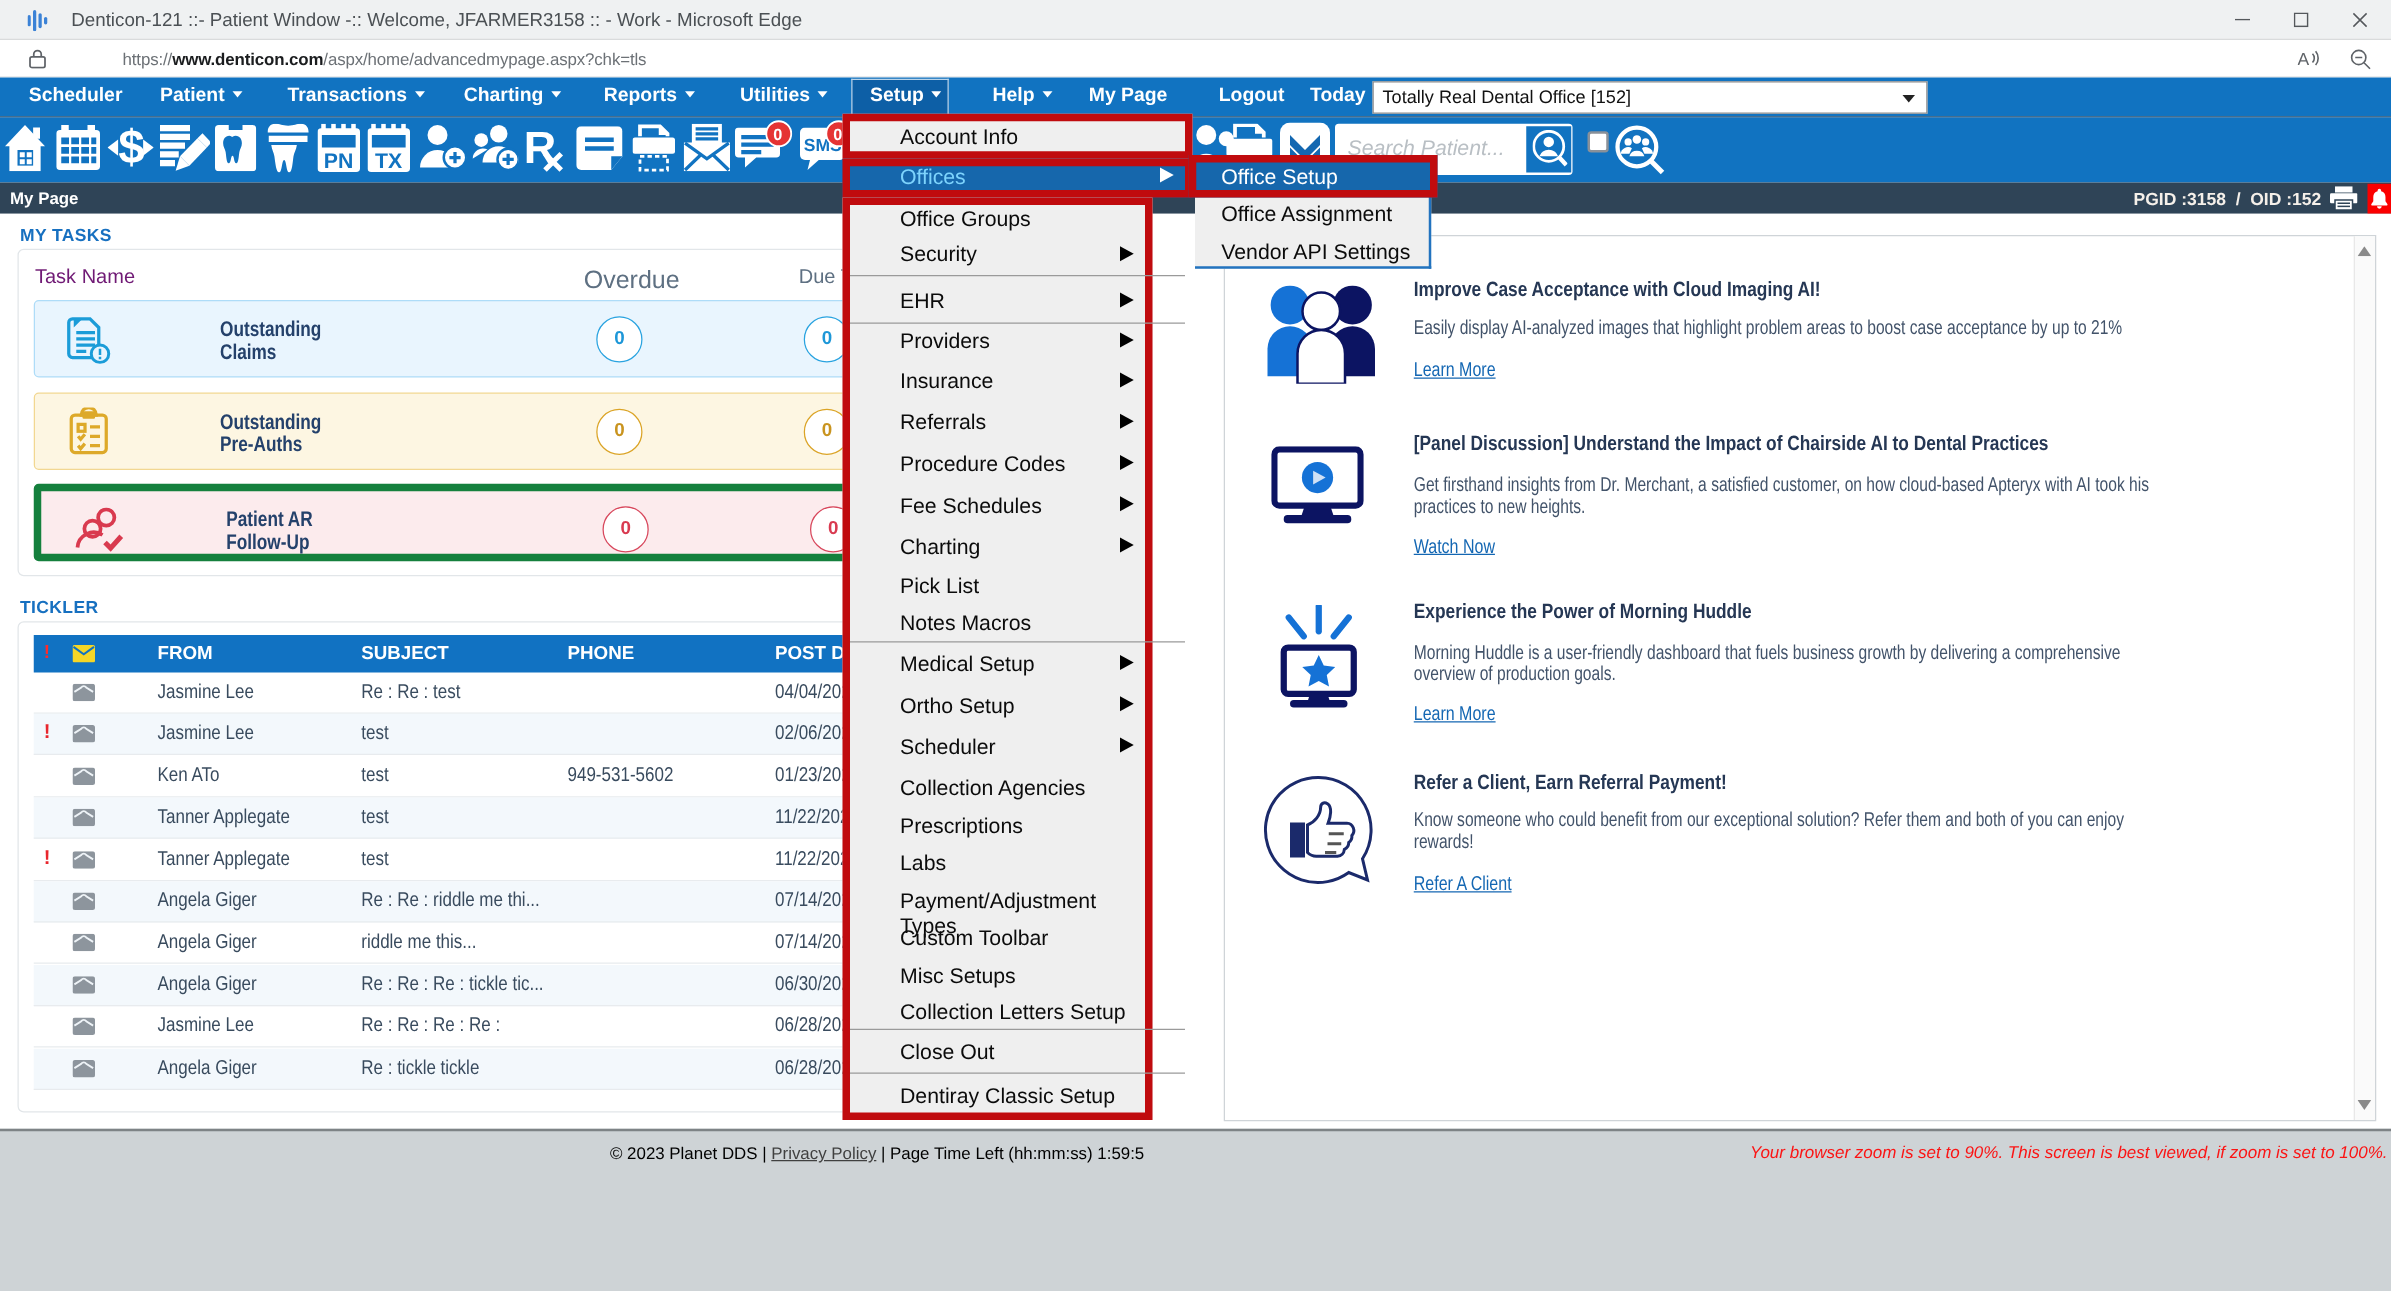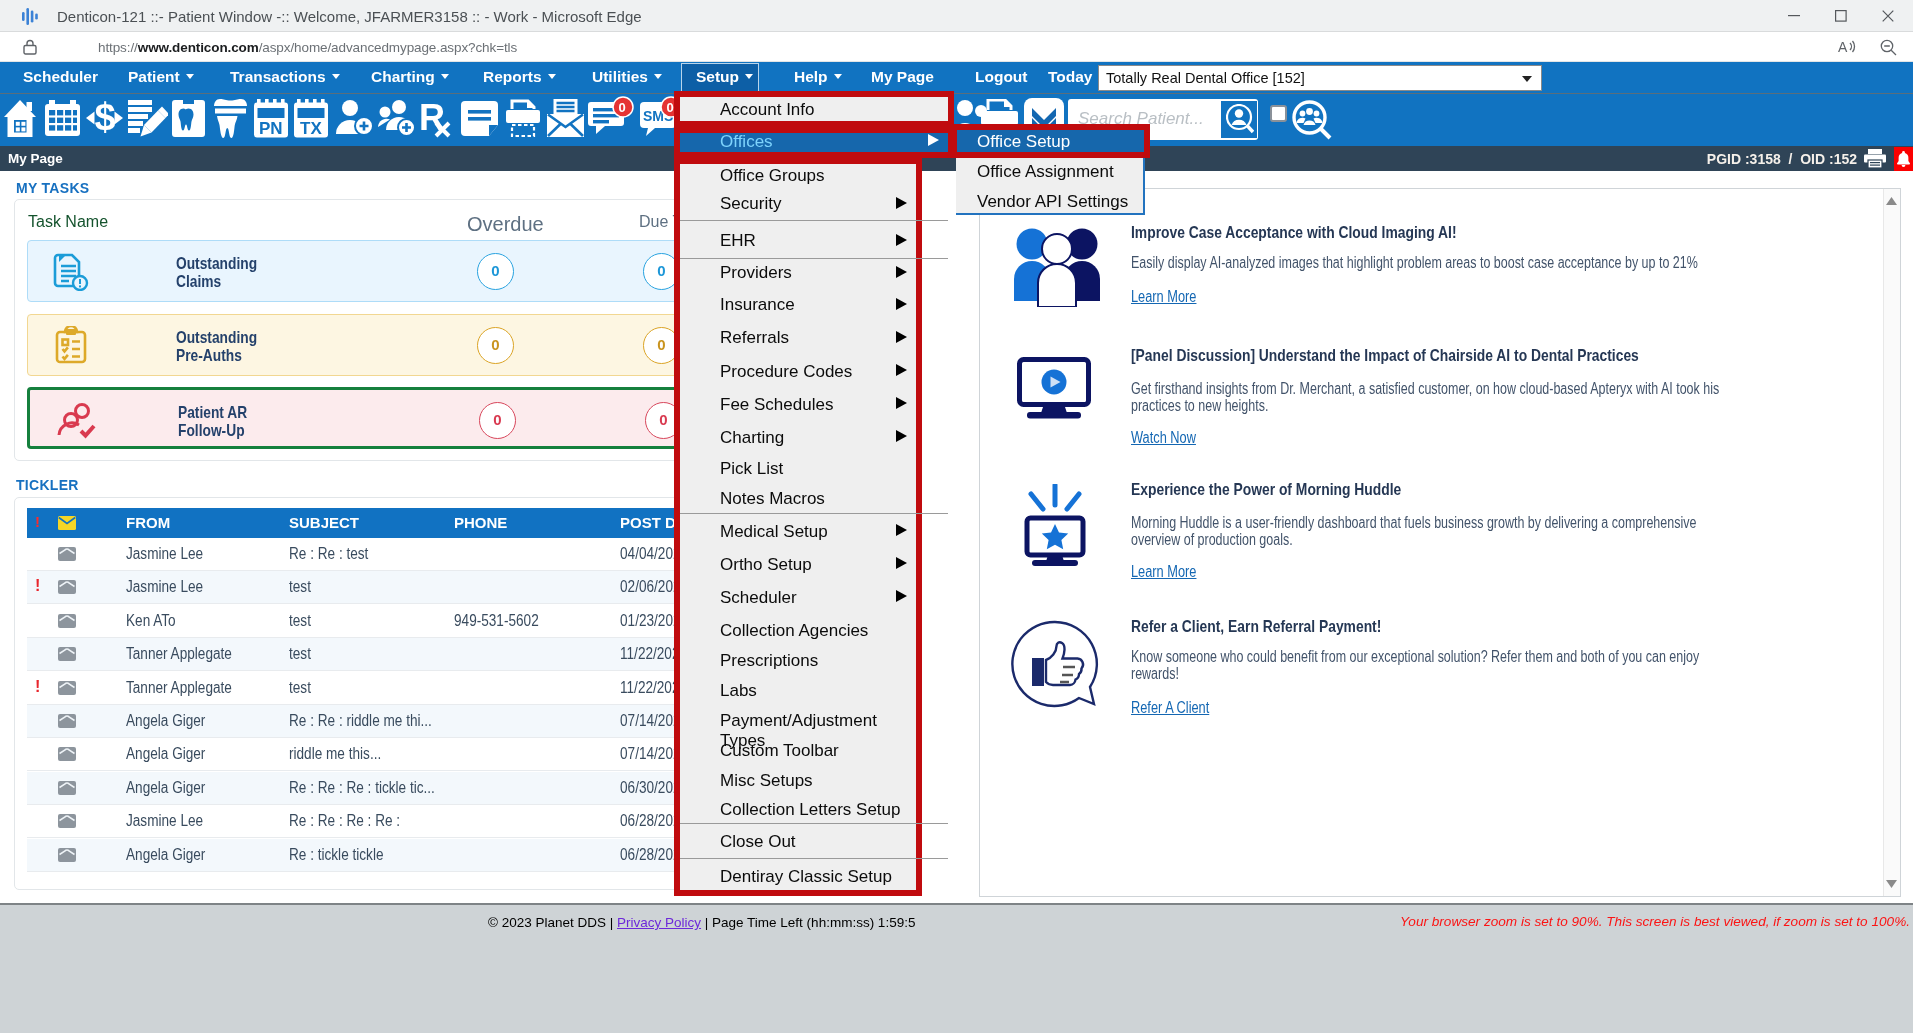--- a/index.html
+++ b/index.html
@@ -53,21 +53,21 @@
 
   
   #promo { left:979px; top:188px; width:922px; height:709px; background:#fff; border:1px solid #cfd4d8; }
   .ptitle { position:absolute; left:151px; color:#253754; font-weight:700; font-size:16.5px; transform:scaleX(.84); transform-origin:0 0; white-space:nowrap; }
   .pbody { position:absolute; left:151px; color:#42536a; font-size:16px; line-height:16.6px; transform:scaleX(.78); transform-origin:0 0; white-space:nowrap; }
   .plink { position:absolute; left:151px; color:#1467b3; font-size:16px; text-decoration:underline; transform:scaleX(.8); transform-origin:0 0; }
 
   
   #footer { left:0; top:903px; width:1913px; height:130px; background:#ced3d6; border-top:2px solid #7e8386; }
   #footertext { position:absolute; left:488px; top:10px; font-size:13.5px; color:#000; }
-  #footertext a { color:#6d28d9; text-decoration:underline; }
+  #footertext a { color:#404040; text-decoration:underline; }
   #zoomwarn { position:absolute; right:3px; top:9px; font-size:13.6px; color:#fb1414; font-style:italic; }
 
   
   .redbox { position:absolute; border:6px solid #c00b0e; }
   #menuA { left:674px; top:91px; width:280px; height:36px; background:#efefef; }
   #menuB { left:674px; top:127px; width:280px; height:31px; background:#1667ac; }
   #menuC { left:674px; top:158px; width:248px; height:738px; background:#efefef; }
   .mitem { position:absolute; left:40px; font-size:17px; color:#0b0b0b; line-height:20px; }
   .marrow { position:absolute; right:9px; width:0; height:0; border-top:6.5px solid transparent; border-bottom:6.5px solid transparent; border-left:11px solid #000; }
   .msep { position:absolute; left:0px; width:268px; height:1px; background:#9a9a9a; }
@@ -334,21 +334,21 @@
       <path d="M8 0.5 a1.5 1.5 0 0 1 1.5 1.5 v0.6 a5.2 5.2 0 0 1 3.7 5 v3.6 l1.6 2.3 a0.8 0.8 0 0 1 -0.65 1.25 h-12.3 a0.8 0.8 0 0 1 -0.65 -1.25 l1.6 -2.3 v-3.6 a5.2 5.2 0 0 1 3.7 -5 v-0.6 a1.5 1.5 0 0 1 1.5 -1.5 z" fill="#fff"></path>
       <path d="M6 15.5 a2 2 0 0 0 4 0 z" fill="#fff"></path>
     </svg>
   </div>
 </div>
 
 <div class="abs" id="content"></div>
 <div class="abs seclabel" style="left:16px; top:180px;">MY TASKS</div>
 
 <div class="card" style="left:14px; top:199px; width:856px; height:262px;">
-  <div style="position:absolute; left:13px; top:13px; font-size:16px; color:#14532d;">Task Name</div>
+  <div style="position:absolute; left:13px; top:13px; font-size:16px; color:#701a75;">Task Name</div>
   <div style="position:absolute; left:452px; top:13px; font-size:20px; color:#5e7082;">Overdue</div>
   <div style="position:absolute; left:624px; top:13px; font-size:16px; color:#5e7082;">Due Today</div>
 
   <div class="taskrow" style="top:40px; background:#e9f5fe; border:1px solid #aedcf8;">
     <div class="taskname" style="top:14px;">Outstanding<br>Claims</div>
     <div class="badge" style="left:449px; top:12px; border:1.5px solid #29a3e0; color:#1d97d8;">0</div>
     <div class="badge" style="left:615px; top:12px; border:1.5px solid #29a3e0; color:#1d97d8;">0</div>
     <svg style="position:absolute; left:16px; top:12px;" width="46" height="38" viewBox="0 0 46 38">
       <g stroke="#1b9cd8" stroke-width="2.6" fill="none">
         <path d="M10 2 h14 l7 7 v24 h-21 a3 3 0 0 1 -3 -3 v-25 a3 3 0 0 1 3 -3 z" transform="translate(4,0)"></path>
@@ -370,21 +370,21 @@
         <rect x="2" y="6" width="28" height="30" rx="3"></rect>
         <path d="M10 6 a6 6 0 0 1 12 0 z" fill="#fdf6e2"></path>
         <rect x="11" y="3" width="10" height="6" rx="1" fill="#dda929" stroke="none"></rect>
         <rect x="7.5" y="13.5" width="5.5" height="5.5"></rect>
         <path d="M17 15.5 h8 M17 23 h8 M17 30.5 h8"></path>
         <path d="M7.5 23 l2 2.4 3.4 -4 M7.5 30.5 l2 2.4 3.4 -4"></path>
       </g>
     </svg>
   </div>
 
-  <div class="taskrow" style="top:187px; background:#fcebed; border:3px solid #15803d;">
+  <div class="taskrow" style="top:187px; background:#fcebed; border:6px solid #15803d;">
     <div class="taskname" style="top:14px;">Patient AR<br>Follow-Up</div>
     <div class="badge" style="left:449px; top:12px; border:1.5px solid #d8475c; color:#d93a50;">0</div>
     <div class="badge" style="left:615px; top:12px; border:1.5px solid #d8475c; color:#d93a50;">0</div>
     <svg style="position:absolute; left:27px; top:13px;" width="40" height="36" viewBox="0 0 40 36">
       <g stroke="#d93a4f" stroke-width="3" fill="none">
         <circle cx="25" cy="8" r="6.5"></circle>
         <circle cx="14" cy="17" r="6.5"></circle>
         <path d="M2 32 a13 13 0 0 1 20 -10"></path>
         <path d="M24 28 l4.5 4.5 8.5 -9.5" stroke-width="4"></path>
       </g>

